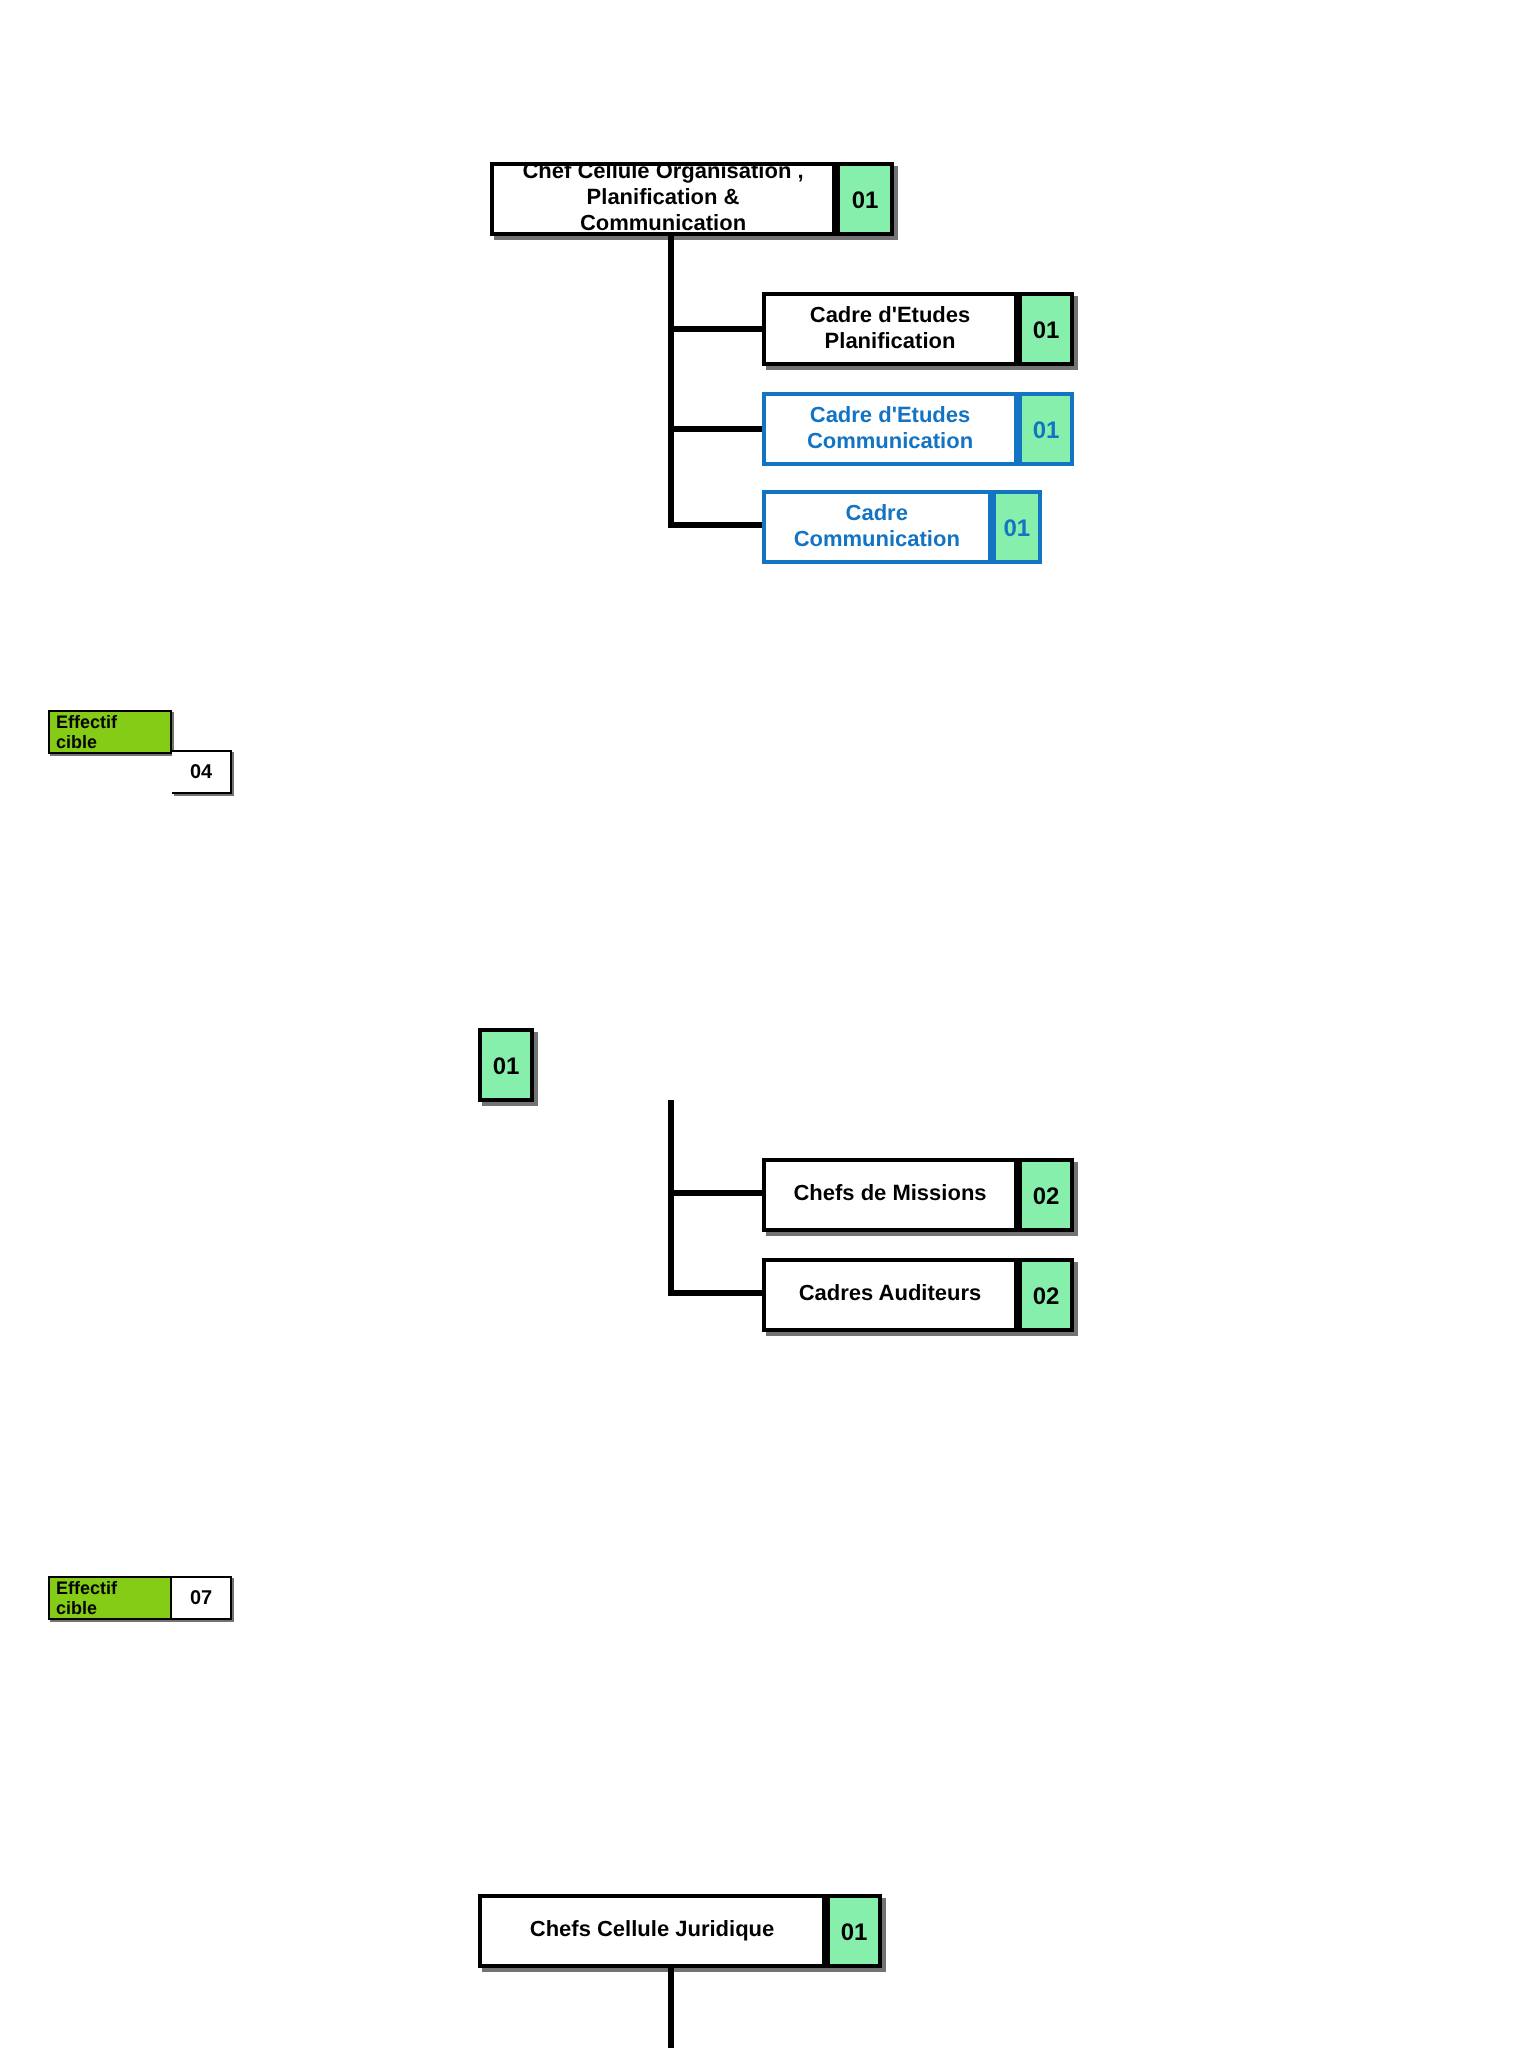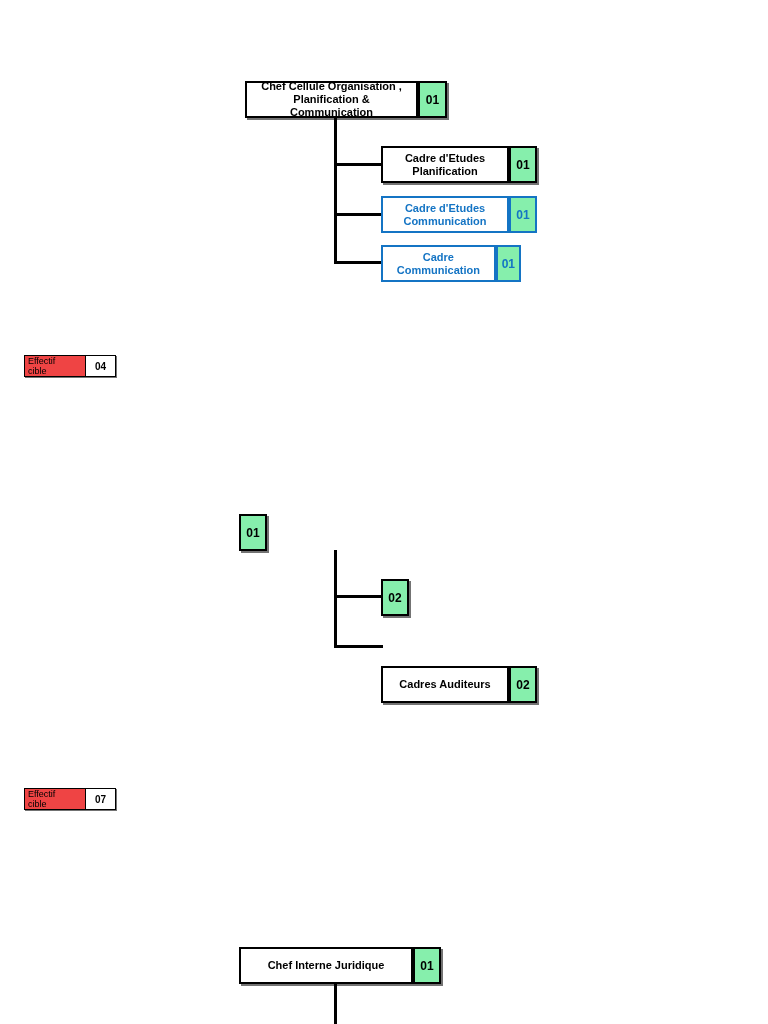--- a/index.html
+++ b/index.html
@@ -81,27 +81,27 @@
   
   .effectif {
     position: absolute;
     display: flex;
     box-sizing: border-box;
   }
   .effectif .etext {
     box-sizing: border-box;
     border: 1px solid #000000;
     font-size: 9px;
-    font-weight: normal;
+    font-weight: bold;
     line-height: 10px;
     color: #000000;
     padding: 1px 3px;
     display: flex;
     align-items: center;
-    background: #ef4444;
+    background: #84cc16;
     box-shadow: 1px 1px 0 0 rgba(0,0,0,0.55);
   }
   .effectif .enum {
     box-sizing: border-box;
     border: 1px solid #000000;
     border-left: none;
     font-size: 10px;
     font-weight: bold;
     color: #000000;
     display: flex;
@@ -161,55 +161,58 @@
     <div class="count" style="width:28px; height:37px;">01</div>
   </div>
 
   <div class="effectif" style="left:24px; top:355px; width:92px; height:22px;">
     <div class="etext" style="width:62px; height:22px;">
       <span>
         <span>Effectif</span><br>
         <span>cible</span>
       </span>
     </div>
-    <div class="enum" style="width:30px; height:22px;">04</div>
+    <div class="enum" style="width:30px; height:22px;margin-top:20px;">04</div>
   </div>
 
   <div class="node" style="left:239px; top:514px; width:202px; height:37px;">
     <div class="count shadow" style="width:28px; height:37px;">01</div>
   </div>
 
   <div class="line v" style="left:334px; top:550px; width:3px; height:97px;"></div>
 
   <div class="line h" style="left:334px; top:595px; width:49px; height:3px;"></div>
   <div class="line h" style="left:334px; top:645px; width:49px; height:3px;"></div>
 
   <div class="node" style="left:381px; top:579px; width:156px; height:37px;">
+    <div class="label shadow" style="width:128px; height:37px;">
+      <span>Chefs de Missions</span>
+    </div>
     <div class="count shadow" style="width:28px; height:37px;">02</div>
   </div>
 
-  <div class="node" style="left:381px; top:666px; width:156px; height:37px;">
+  <div class="node" style="left:381px; top:629px; width:156px; height:37px;">
     <div class="label shadow" style="width:128px; height:37px;">
       <span>Cadres Auditeurs</span>
     </div>
     <div class="count shadow" style="width:28px; height:37px;">02</div>
   </div>
 
   <div class="effectif" style="left:24px; top:788px; width:92px; height:22px;">
     <div class="etext" style="width:62px; height:22px;">
       <span>
         <span>Effectif</span><br>
         <span>cible</span>
       </span>
     </div>
     <div class="enum" style="width:30px; height:22px;">07</div>
   </div>
 
   <div class="node" style="left:239px; top:947px; width:202px; height:37px;">
     <div class="label shadow" style="width:174px; height:37px;">
-      <span>Chef Interne Juridique</span>
+      <span>Chefs Cellule Juridique</span>
     </div>
     <div class="count shadow" style="width:28px; height:37px;">01</div>
   </div>
 
   <div class="line v" style="left:334px; top:983px; width:3px; height:41px;"></div>
 
 </div>
 
 </body></html>

